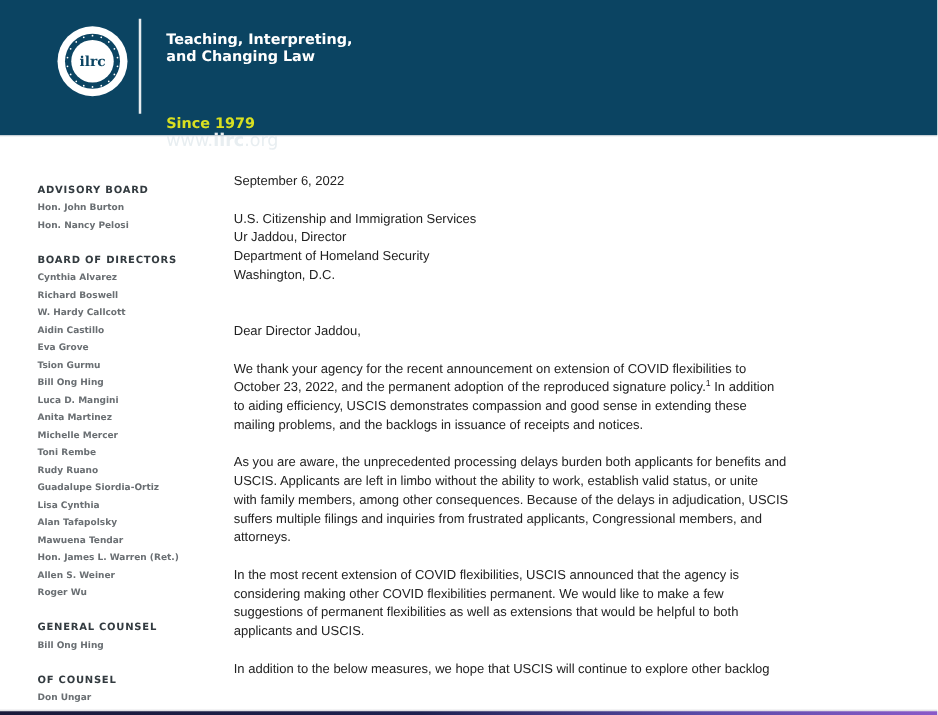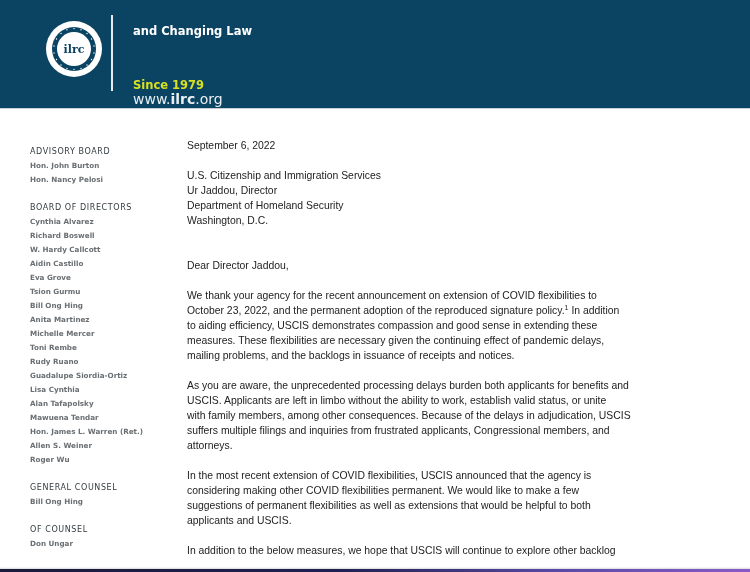--- a/index.html
+++ b/index.html
@@ -14,21 +14,21 @@
   .logo-ring-text { position: absolute; left: 43px; top: 18px; width: 62px; height: 62px; }
   .header-divider { position: absolute; left: 111px; top: 15px; width: 2px; height: 76px; background: #e6ecef; }
   .tagline { position: absolute; left: 133px; top: 25px; color: #ffffff; }
   .tagline .line { font-family: "DejaVu Sans", sans-serif; font-weight: bold; font-size: 11.5px; line-height: 13.5px; }
   .tagline .since { color: #d9e021; margin-top: 40px; }
   .tagline .url { font-size: 14px; font-weight: normal; line-height: 12px; margin-top: 1px; color: #e8eef1; }
   .tagline .url b { font-weight: bold; }
 
   .sidebar { position: absolute; left: 30px; top: 145px; width: 140px; }
   .sb-heading {
-    font-family: "DejaVu Sans", sans-serif; font-weight: normal; font-size: 8px;
+    font-family: "DejaVu Sans", sans-serif; font-weight: bold; font-size: 8px;
     letter-spacing: 0.6px; color: #333b40; height: 14px; line-height: 14px;
   }
   .sb-item {
     font-family: "DejaVu Sans", sans-serif; font-size: 7.2px; color: #6a6f73;
     height: 14px; line-height: 14px; white-space: nowrap; font-weight: bold;
   }
   .sb-gap { height: 14px; }
 
   .letter { position: absolute; left: 187px; top: 138px; width: 540px; color: #222222;
     font-family: "Liberation Sans", sans-serif; font-size: 10.4px; line-height: 15px; }
@@ -66,20 +66,21 @@
         <circle cx="11" cy="35" r="0.7"></circle>
         <circle cx="11" cy="28" r="0.7"></circle>
       <circle cx="13.5" cy="21" r="0.7"></circle>
         <circle cx="18" cy="15.5" r="0.7"></circle>
         <circle cx="24" cy="11.8" r="0.7"></circle>
     </g>
     <text x="31" y="35" text-anchor="middle" font-family="DejaVu Serif, serif" font-weight="bold" font-size="11" fill="#0b4462">ilrc</text>
   </svg>
   <div class="header-divider"></div>
   <div class="tagline">
+    <div class="line">Teaching, Interpreting,</div>
     <div class="line">and Changing Law</div>
     <div class="line since">Since 1979</div>
     <div class="url"><span>www.</span><b>ilrc</b><span>.org</span></div>
   </div>
 </div>
 <div class="header-underline"></div>
 
 <div class="sidebar">
   <div class="sb-heading">ADVISORY BOARD</div>
   <div class="sb-item">Hon. John Burton</div>
@@ -87,20 +88,21 @@
   <div class="sb-gap"></div>
 
   <div class="sb-heading">BOARD OF DIRECTORS</div>
   <div class="sb-item">Cynthia Alvarez</div>
   <div class="sb-item">Richard Boswell</div>
   <div class="sb-item">W. Hardy Callcott</div>
   <div class="sb-item">Aidin Castillo</div>
   <div class="sb-item">Eva Grove</div>
   <div class="sb-item">Tsion Gurmu</div>
   <div class="sb-item">Bill Ong Hing</div>
+  <div class="sb-item">Luca D. Mangini</div>
   <div class="sb-item">Anita Martinez</div>
   <div class="sb-item">Michelle Mercer</div>
   <div class="sb-item">Toni Rembe</div>
   <div class="sb-item">Rudy Ruano</div>
   <div class="sb-item">Guadalupe Siordia-Ortiz</div>
   <div class="sb-item">Lisa Cynthia</div>
   <div class="sb-item">Alan Tafapolsky</div>
   <div class="sb-item">Mawuena Tendar</div>
   <div class="sb-item">Hon. James L. Warren (Ret.)</div>
   <div class="sb-item">Allen S. Weiner</div>
@@ -121,21 +123,20 @@
     <p>U.S. Citizenship and Immigration Services</p>
     <p>Ur Jaddou, Director</p>
     <p>Department of Homeland Security</p>
     <p>Washington, D.C.</p>
   </div>
   <p class="block" style="margin-top:30px;">Dear Director Jaddou,</p>
   <div class="block">
     <p>We thank your agency for the recent announcement on extension of COVID flexibilities to</p>
     <p><span>October 23, 2022, and the permanent adoption of the reproduced signature policy.</span><sup>1</sup><span> In addition</span></p>
     <p>to aiding efficiency, USCIS demonstrates compassion and good sense in extending these</p>
-    <p>measures. These flexibilities are necessary given the continuing effect of pandemic delays,</p>
     <p>mailing problems, and the backlogs in issuance of receipts and notices.</p>
   </div>
   <div class="block">
     <p>As you are aware, the unprecedented processing delays burden both applicants for benefits and</p>
     <p>USCIS. Applicants are left in limbo without the ability to work, establish valid status, or unite</p>
     <p>with family members, among other consequences. Because of the delays in adjudication, USCIS</p>
     <p>suffers multiple filings and inquiries from frustrated applicants, Congressional members, and</p>
     <p>attorneys.</p>
   </div>
   <div class="block">

